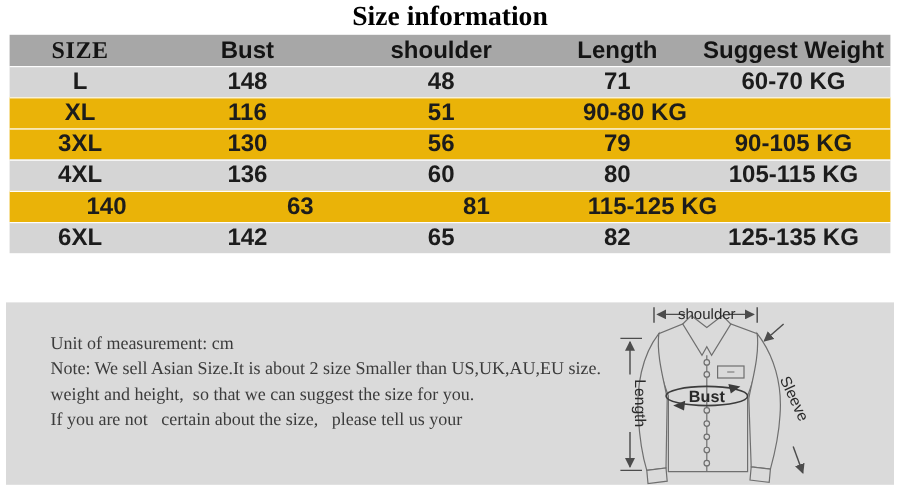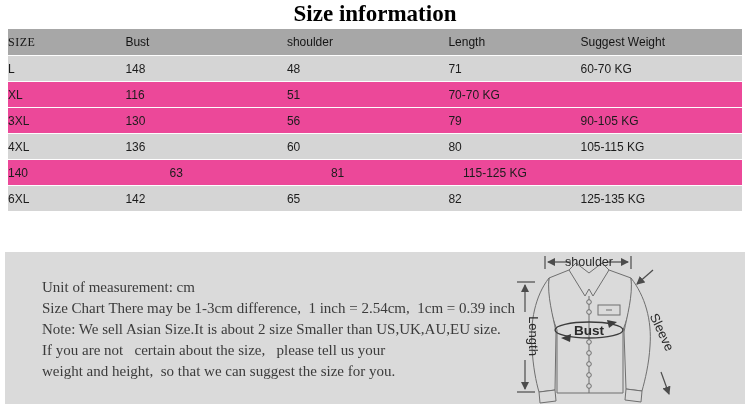--- a/index.html
+++ b/index.html
@@ -9,22 +9,22 @@
   }
   .title{
     position:absolute;top:0;left:0;width:750px;height:28px;
     text-align:center;font-family:"Liberation Serif",serif;
     font-weight:bold;font-size:23px;color:#000;line-height:28px;
   }
   .size-table{position:absolute;left:8px;top:29px;width:734px;}
   .thead{display:flex;align-items:center;background:#a7a7a7;height:26px;}
   .trow{display:flex;align-items:center;height:25px;border-top:1px solid #fdfdfd;}
   .trow.odd{background:#d5d5d5;}
-  .trow.even{background:#ec4899;}
-  .cell{text-align:left;font-size:12px;font-weight:normal;color:#1c1c1c;}
+  .trow.even{background:#eab308;}
+  .cell{text-align:center;font-size:20px;font-weight:bold;color:#1c1c1c;}
   .c0{width:16%;}.c1{width:22%;}.c2{width:22%;}.c3{width:18%;}.c4{width:22%;}
   .thead .cell{color:#141414;}
   .thead .c0{font-family:"Liberation Serif",serif;letter-spacing:.5px;}
   .panel{
     position:absolute;left:5px;top:252px;width:740px;height:152px;
     background:#dadada;
   }
   .notes{
     position:absolute;left:37px;top:25px;
     font-family:"Liberation Serif",serif;font-size:15px;color:#3b3b3b;
@@ -52,21 +52,21 @@
         <div class="cell c0">L</div>
         <div class="cell c1">148</div>
         <div class="cell c2">48</div>
         <div class="cell c3">71</div>
         <div class="cell c4">60-70 KG</div>
       </div>
       <div class="trow even">
         <div class="cell c0">XL</div>
         <div class="cell c1">116</div>
         <div class="cell c2">51</div>
-        <div class="cell c4">70-70 KG</div>
+        <div class="cell c4">90-80 KG</div>
       </div>
       <div class="trow even">
         <div class="cell c0">3XL</div>
         <div class="cell c1">130</div>
         <div class="cell c2">56</div>
         <div class="cell c3">79</div>
         <div class="cell c4">90-105 KG</div>
       </div>
       <div class="trow odd">
         <div class="cell c0">4XL</div>
@@ -85,21 +85,21 @@
         <div class="cell c0">6XL</div>
         <div class="cell c1">142</div>
         <div class="cell c2">65</div>
         <div class="cell c3">82</div>
         <div class="cell c4">125-135 KG</div>
       </div>
     </div>
 </div>
 
 <div class="panel">
-  <div class="notes"><div>Unit of measurement: cm</div><div>Size Chart There may be 1-3cm difference,  1 inch = 2.54cm,  1cm = 0.39 inch</div><div>Note: We sell Asian Size.It is about 2 size Smaller than US,UK,AU,EU size.</div><div>If you are not   certain about the size,   please tell us your</div><div>weight and height,  so that we can suggest the size for you.</div></div>
+  <div class="notes"><div>Unit of measurement: cm</div><div>Note: We sell Asian Size.It is about 2 size Smaller than US,UK,AU,EU size.</div><div>weight and height,  so that we can suggest the size for you.</div><div>If you are not   certain about the size,   please tell us your</div></div>
 
   <div class="diagram">
     <svg width="190" height="152" viewBox="0 0 190 152">
       <defs>
         <marker id="ah" viewBox="0 0 8 8" refX="7" refY="4" markerWidth="7" markerHeight="7" orient="auto">
           <path d="M0,0 L8,4 L0,8 Z" fill="#4c4c4c"></path>
         </marker>
       </defs>
 
       <g stroke="#6f6f6f" stroke-width="1" fill="#dadada">

